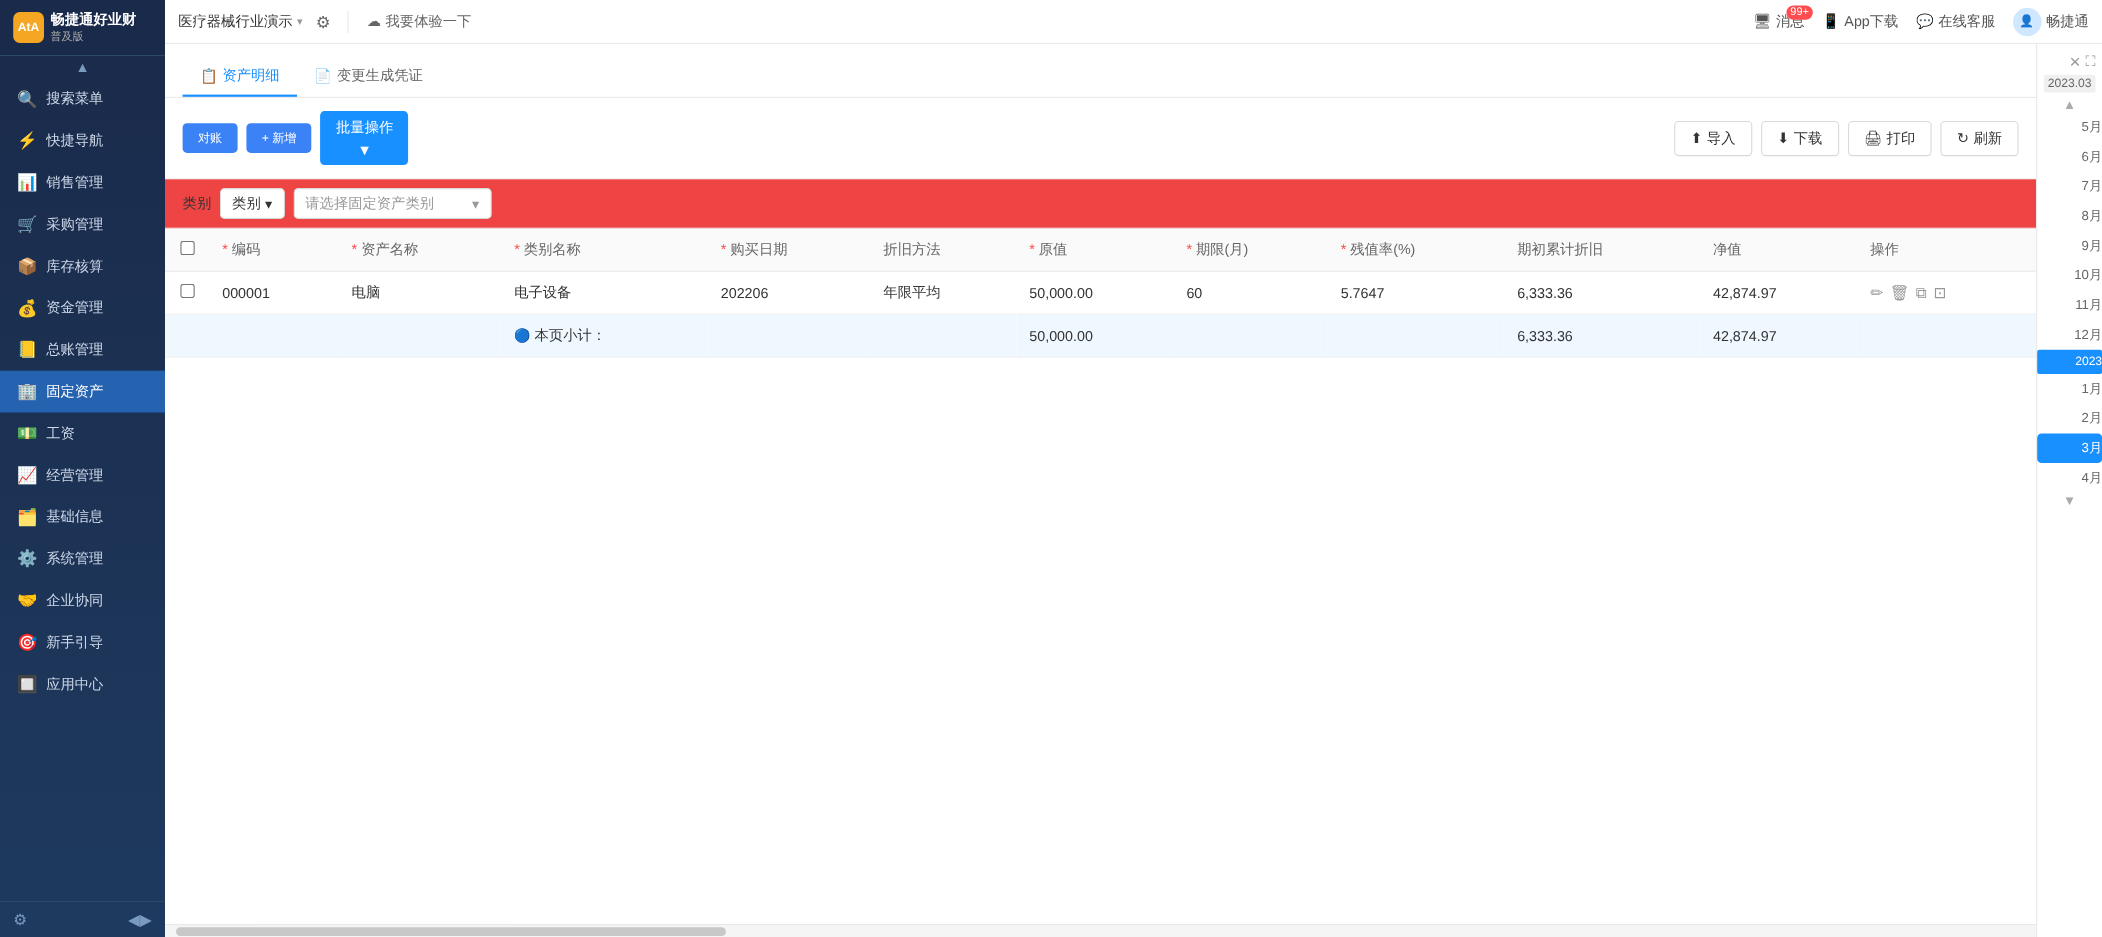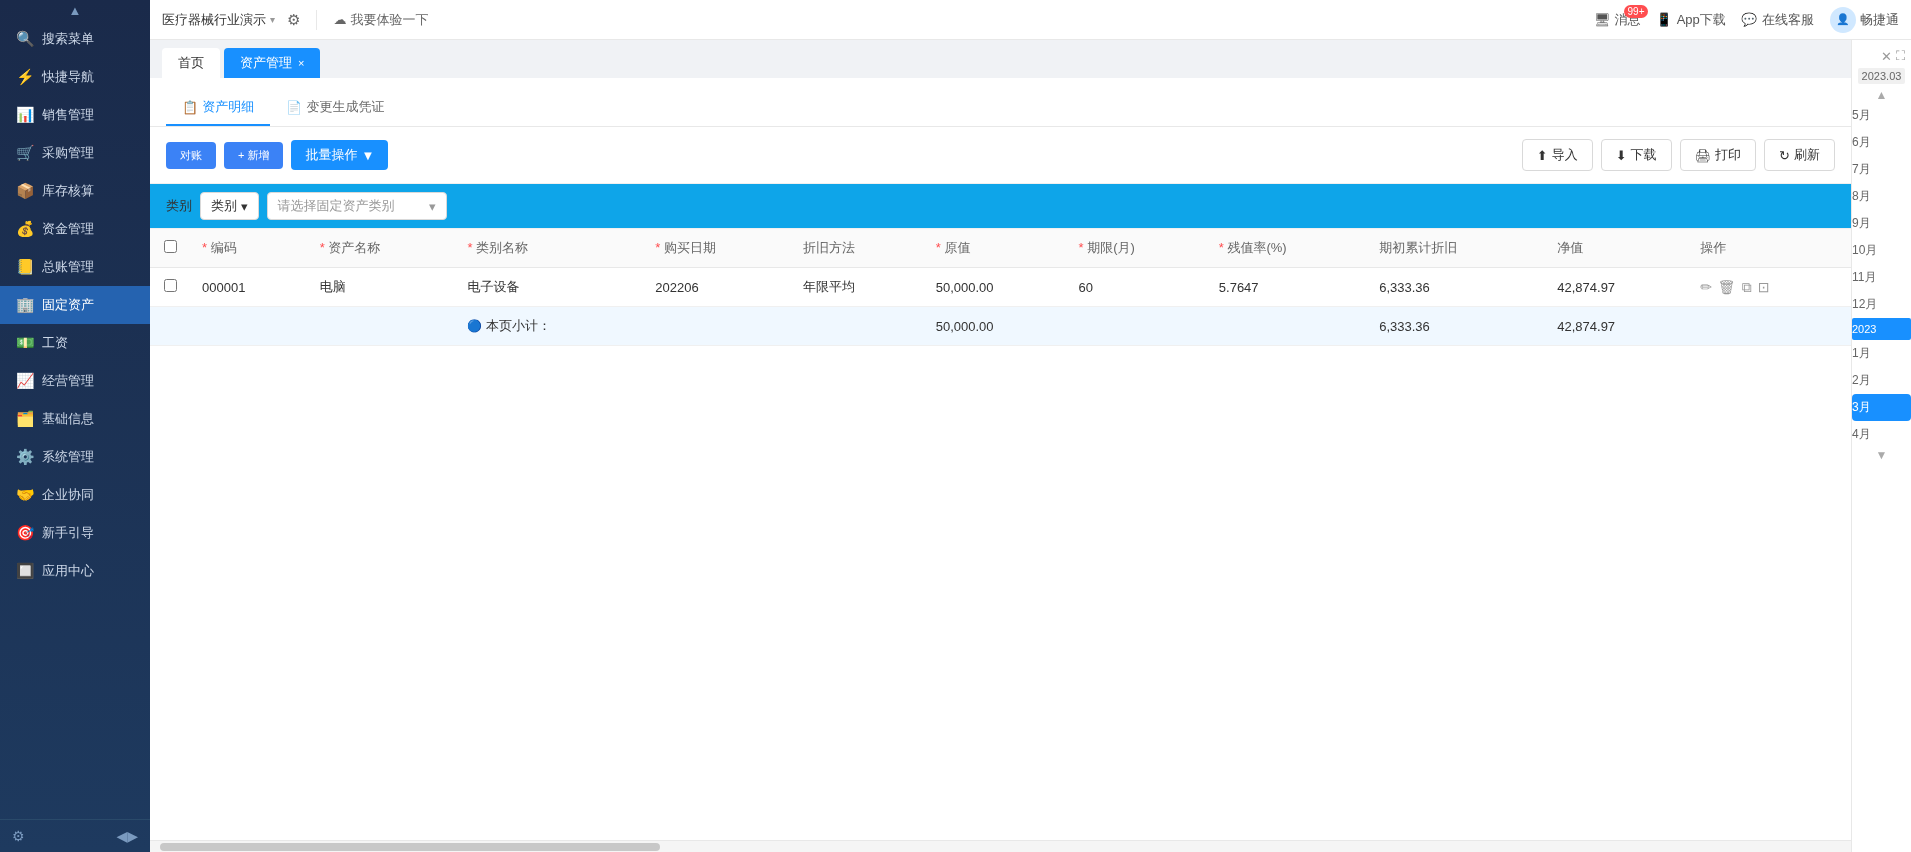--- a/index.html
+++ b/index.html
@@ -154,29 +154,29 @@
     .toolbar {
       display: flex;
       align-items: center;
       padding: 12px 16px;
       gap: 8px;
       border-bottom: 1px solid #f0f0f0;
     }
     .toolbar-right { margin-left: auto; display: flex; align-items: center; gap: 8px; }
     .btn-primary { background: #3b82f6; color: #fff; border: none; border-radius: 4px; padding: 6px 14px; font-size: 11px; cursor: pointer; }
     .btn-default { background: #fff; color: #333; border: 1px solid #d9d9d9; border-radius: 4px; padding: 6px 14px; font-size: 13px; cursor: pointer; display: flex; align-items: center; gap: 4px; }
-    .btn-batch { background: #1890ff; color: #fff; border: none; border-radius: 4px; padding: 6px 14px; font-size: 13px; cursor: pointer; display: flex; align-items: center; gap: 4px; }
+    .btn-batch { background: #1890ff; color: #fff; border: none; border-radius: 4px; padding: 6px 14px; font-size: 13px; cursor: pointer; display: flex; align-items: center; gap: 4px; flex-direction: column; }
 
     
     .filter-row {
       display: flex;
       align-items: center;
       padding: 8px 16px;
       gap: 8px;
-      background: #0ea5e9;
+      background: #ef4444;
       border-bottom: 1px solid #f0f0f0;
     }
     .filter-label { font-size: 13px; color: #333; }
     .filter-select {
       display: flex; align-items: center; gap: 4px;
       border: 1px solid #d9d9d9; border-radius: 4px;
       padding: 4px 10px; background: #fff; cursor: pointer;
       font-size: 13px; color: #333;
     }
     .filter-select-wide {
@@ -267,21 +267,21 @@
       padding: 2px 4px;
       border-radius: 2px;
       writing-mode: horizontal-tb;
       margin-bottom: 4px;
     }
     .month-item {
       font-size: 12px;
       color: #666;
       padding: 5px 0;
       cursor: pointer;
-      text-align: left;
+      text-align: right;
       width: 100%;
     }
     .month-item.active {
       background: #1890ff;
       color: #fff;
       border-radius: 4px;
     }
     .month-item.year-marker {
       background: #1890ff;
       color: #fff;
@@ -290,20 +290,29 @@
     }
     .panel-close { font-size: 13px; cursor: pointer; color: #999; }
     .panel-expand { font-size: 13px; cursor: pointer; color: #999; }
     .right-panel-top { display: flex; align-items: center; justify-content: flex-end; width: 100%; padding: 4px 6px; gap: 4px; }
     .scroll-arrow { color: #aaa; cursor: pointer; font-size: 12px; text-align: center; width: 100%; }
   </style>
 </head>
 <body>
 
 <div class="sidebar">
+  <div class="sidebar-logo">
+    <div class="sidebar-logo-icon">
+      <span>AtA</span>
+    </div>
+    <div>
+      <div class="sidebar-logo-text">畅捷通好业财</div>
+      <div class="sidebar-logo-sub">普及版</div>
+    </div>
+  </div>
   <div class="sidebar-scroll-up">▲</div>
   <div class="sidebar-nav">
 
   <div class="sidebar-item">
       <span class="sidebar-item-icon">🔍</span>
       <span class="sidebar-item-label">搜索菜单</span>
     </div>
       <div class="sidebar-item">
       <span class="sidebar-item-icon">⚡</span>
       <span class="sidebar-item-label">快捷导航</span>
@@ -397,29 +406,20 @@
       <div class="topbar-btn">
         <div class="topbar-avatar">👤</div>
         <span>畅捷通</span>
       </div>
     </div>
   </div>
 
   <div class="content-wrapper">
     <div class="page-content">
 
-      <div class="tabs-bar">
-        <div class="tab home">
-          <span>首页</span>
-        </div>
-        <div class="tab active">
-          <span>资产管理</span>
-          <span class="tab-close">×</span>
-        </div>
-      </div>
 
       <div class="inner-page">
 
         <div class="sub-tabs">
           <div class="sub-tab active">
             <span class="sub-tab-icon">📋</span>
             <span>资产明细</span>
           </div>
           <div class="sub-tab">
             <span class="sub-tab-icon">📄</span>

